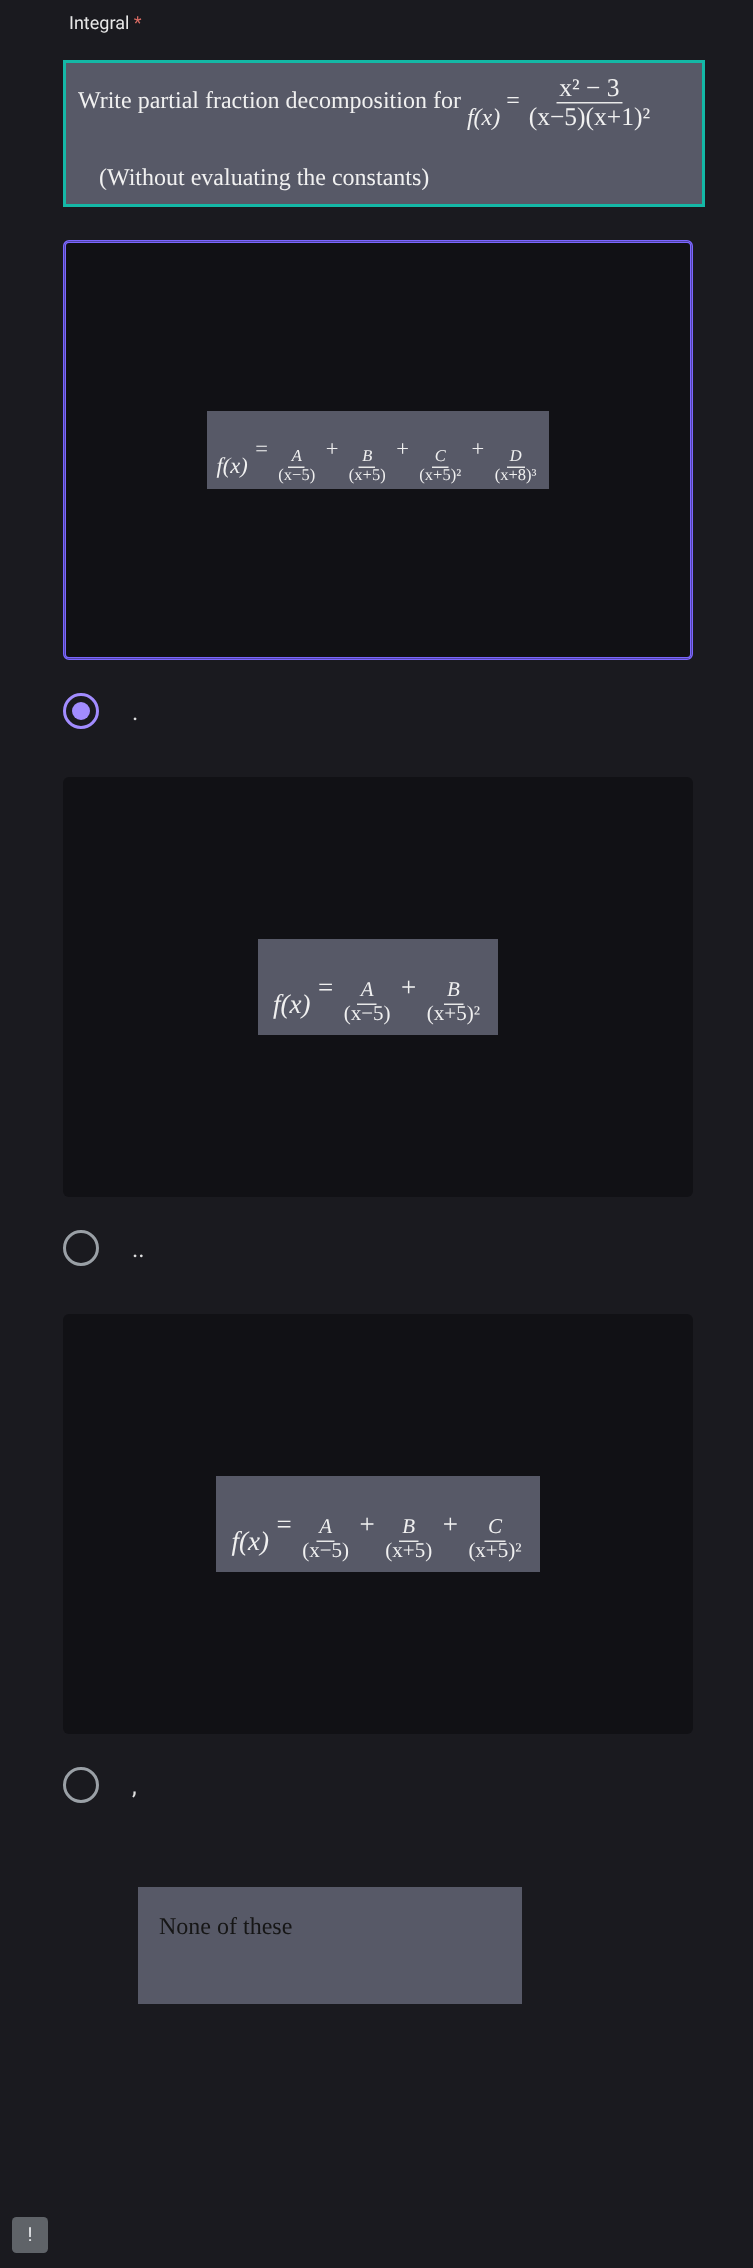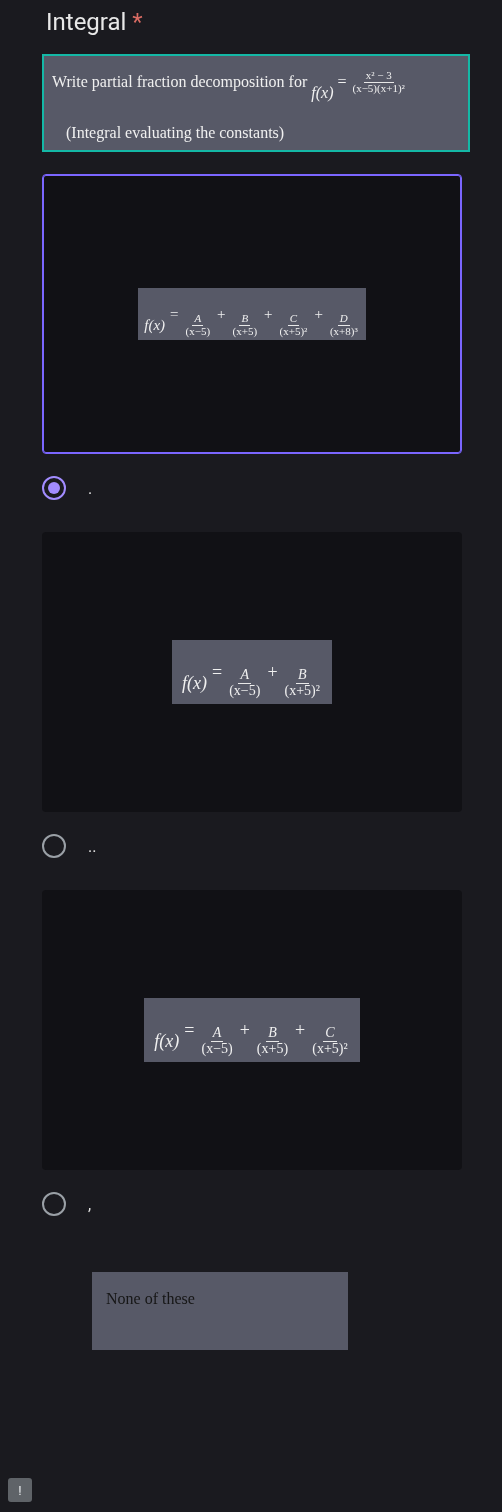--- a/index.html
+++ b/index.html
@@ -1,35 +1,35 @@
 <!DOCTYPE html>
 <html><head>
   <meta charset="utf-8">
   <style>
     * { box-sizing: border-box; margin: 0; padding: 0; }
     html, body { width: 502px; background: #1a1a1f; color: #e8e8e8; font-family: 'Google Sans', Roboto, Arial, sans-serif; }
     .page { padding: 4px 0 40px 40px; width: 502px; }
-    .title-row { padding: 4px 6px 14px 6px; font-size: 24px; }
+    .title-row { padding: 4px 6px 14px 6px; font-size: 12px; }
     .req { color: #d96b63; }
     .prompt-box {
       background: #575967;
       border: 2px solid #14b8a6;
       width: 428px;
       margin: 4px 0 22px 2px;
       padding: 6px 8px 4px 8px;
       color: #f0f0f0;
       font-family: "Times New Roman", Times, serif;
       font-size: 16px;
     }
     .prompt-box .line1 { display: flex; align-items: center; flex-wrap: wrap; gap: 4px; }
     .prompt-box .line2 { padding: 22px 0 4px 14px; }
     .italic { font-style: italic; margin-top: 22px; }
     .frac {
       display: inline-flex; flex-direction: column; align-items: center;
-      font-size: 11px; line-height: 1.05; vertical-align: middle;
+      font-size: 17px; line-height: 1.05; vertical-align: middle;
     }
     .frac .num { border-bottom: 1px solid #e8e8e8; padding: 0 2px; }
     .frac .den { padding: 0 2px; }
     .options { margin-top: 16px; }
     .option { margin-bottom: 32px; }
     .opt-img-wrap {
       width: 420px; min-height: 280px; display: flex; align-items: center; justify-content: center;
       margin: 0 0 22px 2px; border-radius: 4px; border: 1px solid transparent;
       background: #111115; padding: 10px;
     }
@@ -80,21 +80,21 @@
   <div class="prompt-box">
     <div class="line1">
       <span>Write partial fraction decomposition for </span>
       <span class="italic">f(x)</span>
       <span> = </span>
       <span class="frac">
         <span class="num">x² − 3</span>
         <span class="den">(x−5)(x+1)²</span>
       </span>
     </div>
-    <div class="line2">(Integral evaluating the constants)</div>
+    <div class="line2">(Without evaluating the constants)</div>
   </div>
 
   <div class="options">
 
     <div class="option">
       <div class="opt-img-wrap selected">
         <div class="formula-box small">
           <span class="italic">f(x)</span>
           <span>=</span>
           <span class="frac">

